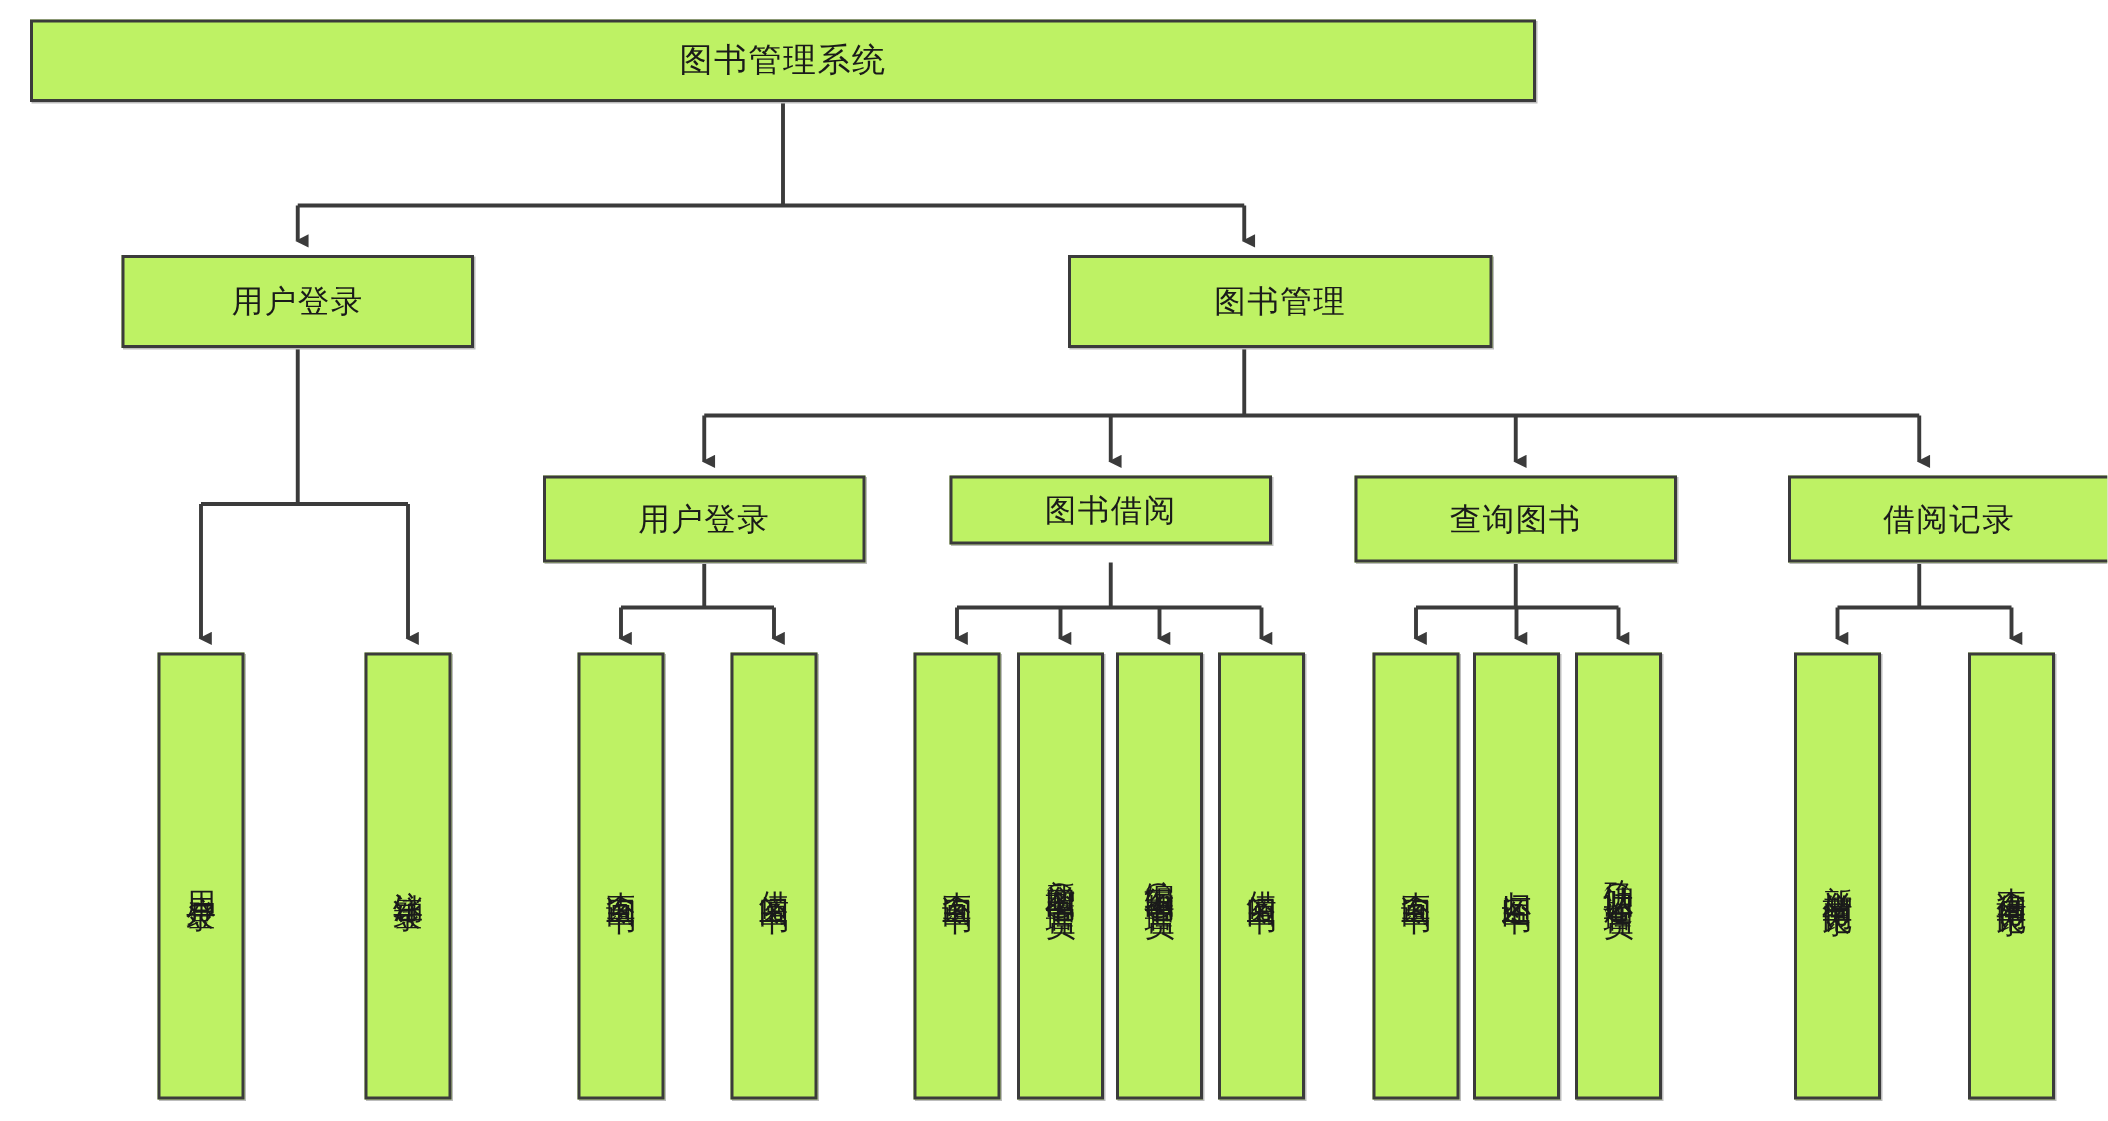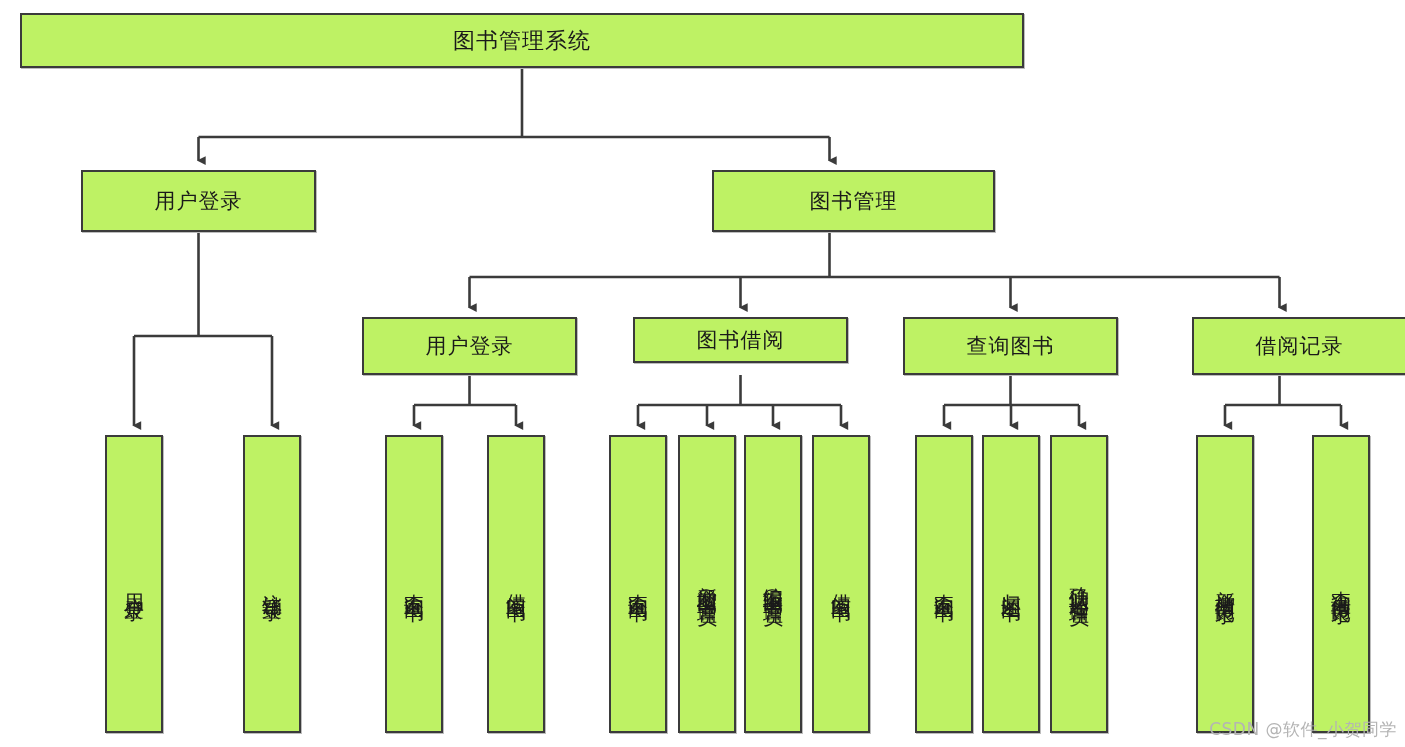--- a/index.html
+++ b/index.html
@@ -169,14 +169,13 @@
         <span class="node-label">确认归还（管理员）</span>
       </div>
       <div class="node vertical leaf" style="left: 1196px; top: 435px; width: 58px; height: 298px;">
         <span class="node-label">新增借阅记录</span>
       </div>
       <div class="node vertical leaf" style="left: 1312px; top: 435px; width: 58px; height: 298px;">
         <span class="node-label">查询借阅记录</span>
       </div>
     </div>
 
-  <div class="watermark">CSDN @软件_小贺同学</div>
 </div>
 
 </body></html>

